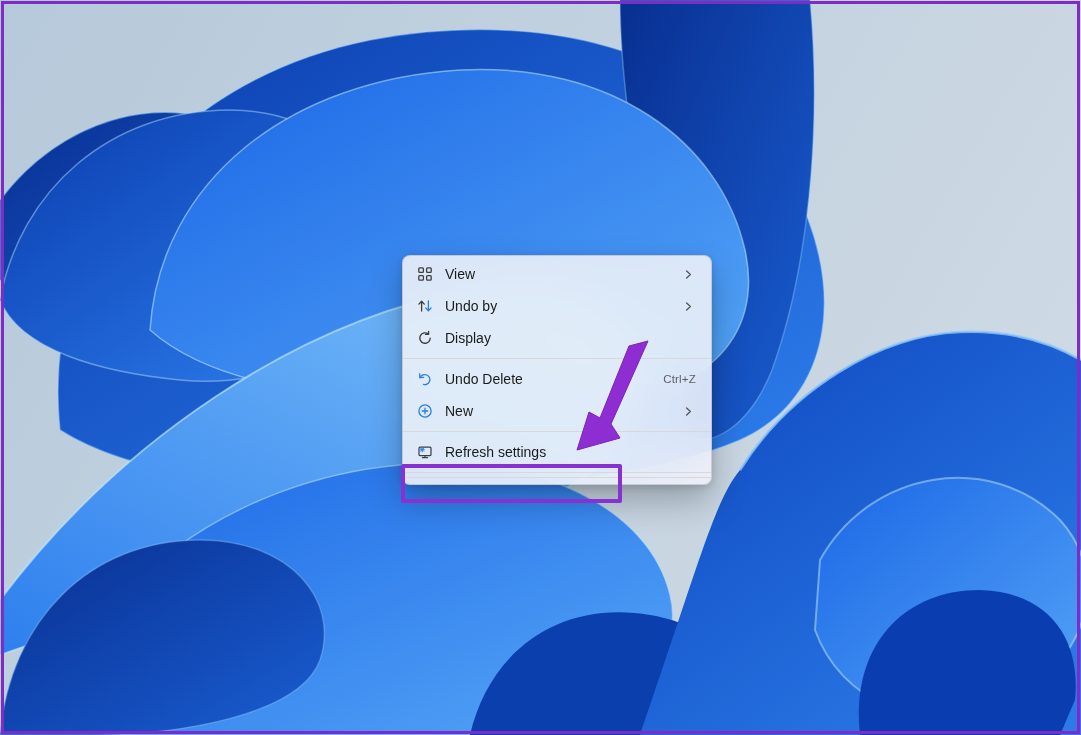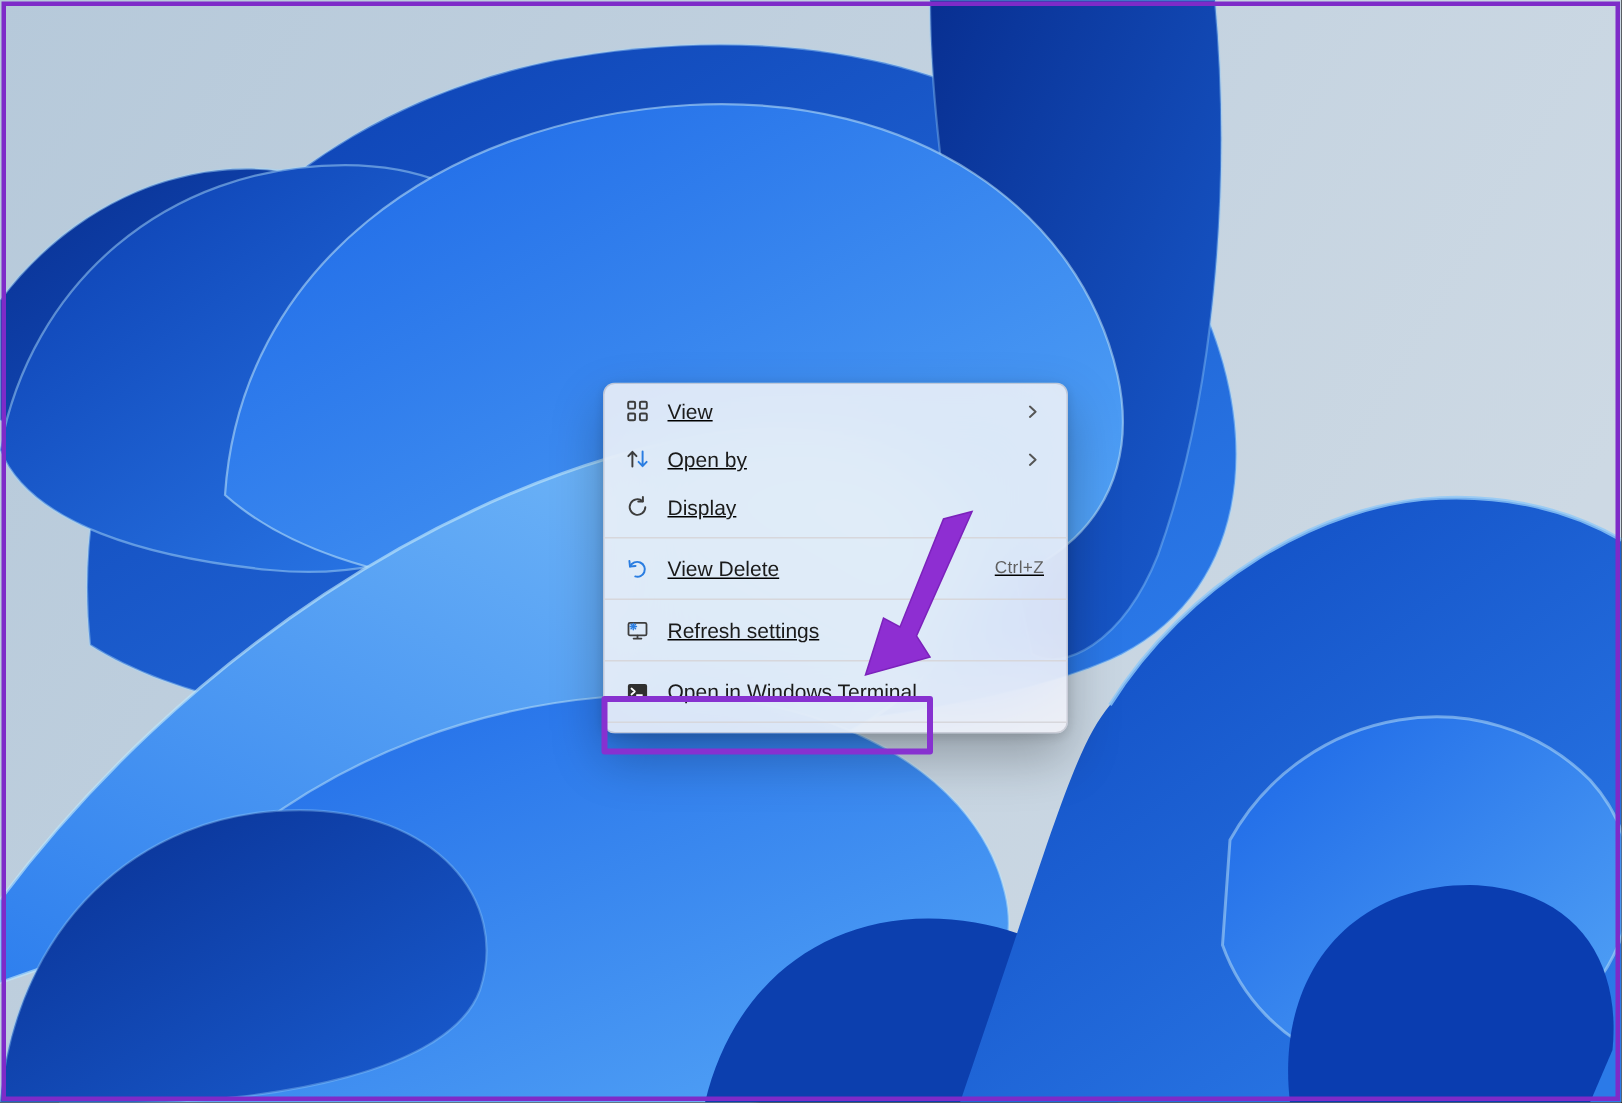--- a/index.html
+++ b/index.html
@@ -31,21 +31,20 @@
     border-radius: 8px;
     box-shadow: 0 16px 34px rgba(0,0,0,0.26), 0 2px 8px rgba(0,0,0,0.14);
     z-index: 10;
   }
   .menu-item {
     height: 32px;
     display:flex; align-items:center;
     padding: 0 15px 0 14px;
     border-radius: 4px;
     cursor: default;
-    text-decoration: underline;
   }
   .mi-icon { width:16px; height:16px; flex:0 0 16px; display:flex; align-items:center; justify-content:center; }
   .mi-icon svg { display:block; }
   .mi-label {
     margin-left: 12px;
     font-size: 14px;
     color: #1b1b1b;
     white-space: nowrap;
   }
   .mi-right { margin-left:auto; display:flex; align-items:center;text-align:right; }
@@ -150,21 +149,21 @@
 
     <div class="menu-item">
       <span class="mi-icon">
         <svg viewBox="0 0 16 16" width="16" height="16">
             <g fill="none" stroke-linecap="round" stroke-linejoin="round" stroke-width="1.3">
               <path d="M4.6,13 V3.4 M1.9,6.1 L4.6,3.2 L7.3,6.1" stroke="#3d3d3d"></path>
               <path d="M11.4,3 V12.6 M8.7,9.9 L11.4,12.8 L14.1,9.9" stroke="#2a7de1"></path>
             </g>
           </svg>
       </span>
-      <span class="mi-label">Open by</span>
+      <span class="mi-label">Undo by</span>
       <span class="mi-right">
         <svg viewBox="0 0 16 16" width="15" height="15">
             <path d="M6,4.3 L10,8 L6,11.7" fill="none" stroke="#565656" stroke-width="1.4" stroke-linecap="round" stroke-linejoin="round"></path>
           </svg>
       </span>
     </div>
 
     <div class="menu-item">
       <span class="mi-icon">
         <svg viewBox="0 0 16 16" width="16" height="16">
@@ -177,24 +176,38 @@
 
     <div class="menu-sep"></div>
 
     <div class="menu-item">
       <span class="mi-icon">
         <svg viewBox="0 0 16 16" width="16" height="16">
             <path d="M3,6.6 C4.2,4.1 7.2,2.9 9.8,4 C12.4,5.1 13.6,8 12.5,10.5 C11.5,12.9 8.9,14.1 6.5,13.3" fill="none" stroke="#2a7de1" stroke-width="1.3" stroke-linecap="round"></path>
             <path d="M2.6,3 L3,6.7 L6.7,6.3" fill="none" stroke="#2a7de1" stroke-width="1.3" stroke-linecap="round" stroke-linejoin="round"></path>
           </svg>
       </span>
-      <span class="mi-label">View Delete</span>
+      <span class="mi-label">Undo Delete</span>
       <span class="mi-right mi-shortcut">Ctrl+Z</span>
     </div>
 
+    <div class="menu-item">
+      <span class="mi-icon">
+        <svg viewBox="0 0 16 16" width="16" height="16">
+            <circle cx="8" cy="8" r="6.1" fill="none" stroke="#2a7de1" stroke-width="1.3"></circle>
+            <path d="M8,5.2 V10.8 M5.2,8 H10.8" stroke="#2a7de1" stroke-width="1.3" stroke-linecap="round"></path>
+          </svg>
+      </span>
+      <span class="mi-label">New</span>
+      <span class="mi-right">
+        <svg viewBox="0 0 16 16" width="15" height="15">
+            <path d="M6,4.3 L10,8 L6,11.7" fill="none" stroke="#565656" stroke-width="1.4" stroke-linecap="round" stroke-linejoin="round"></path>
+          </svg>
+      </span>
+    </div>
 
     <div class="menu-sep"></div>
 
     <div class="menu-item">
       <span class="mi-icon">
         <svg viewBox="0 0 16 16" width="16" height="16">
             <rect x="2" y="3.2" width="12" height="8.4" rx="1" fill="none" stroke="#3d3d3d" stroke-width="1.2"></rect>
             <path d="M8,11.8 V13.4 M5.4,13.7 H10.6" stroke="#3d3d3d" stroke-width="1.2" stroke-linecap="round" fill="none"></path>
             <g>
               <circle cx="5.2" cy="5.7" r="1.2" fill="#2a7de1"></circle>
@@ -203,30 +216,20 @@
               </g>
             </g>
           </svg>
       </span>
       <span class="mi-label">Refresh settings</span>
     </div>
 
 
     <div class="menu-sep"></div>
 
-    <div class="menu-item">
-      <span class="mi-icon">
-        <svg viewBox="0 0 16 16" width="16" height="16">
-            <rect x="1.6" y="3" width="12.8" height="10" rx="1.4" fill="#2f2f2f"></rect>
-            <path d="M4,6 L6.2,8 L4,10" fill="none" stroke="#ffffff" stroke-width="1.2" stroke-linecap="round" stroke-linejoin="round"></path>
-            <path d="M7.6,10.4 H11" stroke="#ffffff" stroke-width="1.2" stroke-linecap="round"></path>
-          </svg>
-      </span>
-      <span class="mi-label">Open in Windows Terminal</span>
-    </div>
 
     <div class="menu-sep"></div>
 
 
   </div>
 
   <div class="highlight-box"></div>
 
   <svg class="arrow-annotation" viewBox="0 0 1081 735">
     <polygon points="648,341 629,346 600,418 589,412 577,450 620,438 611,424" fill="#8e2ed2" stroke="#7b22bb" stroke-width="1"></polygon>

